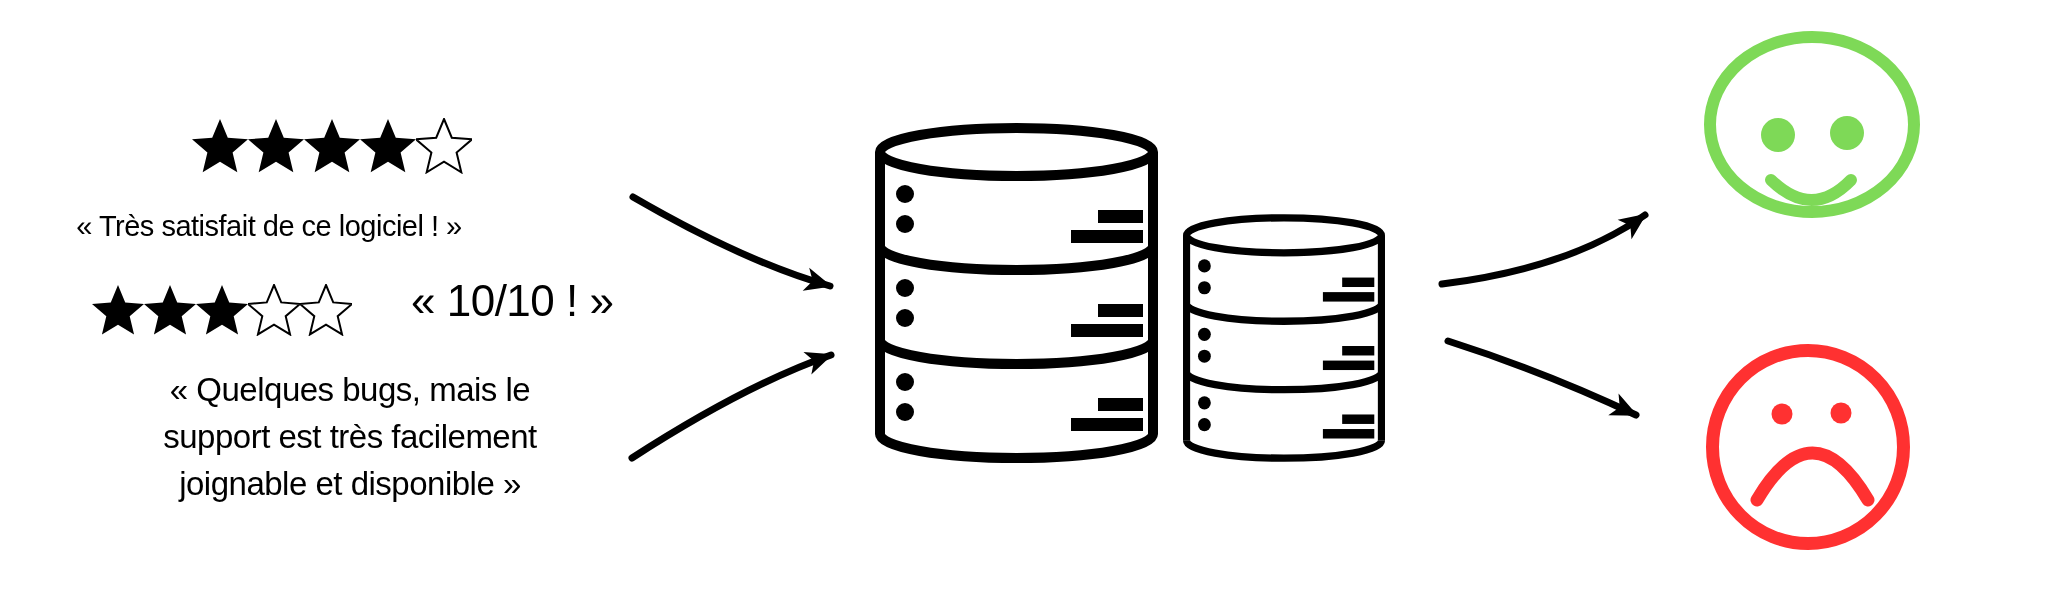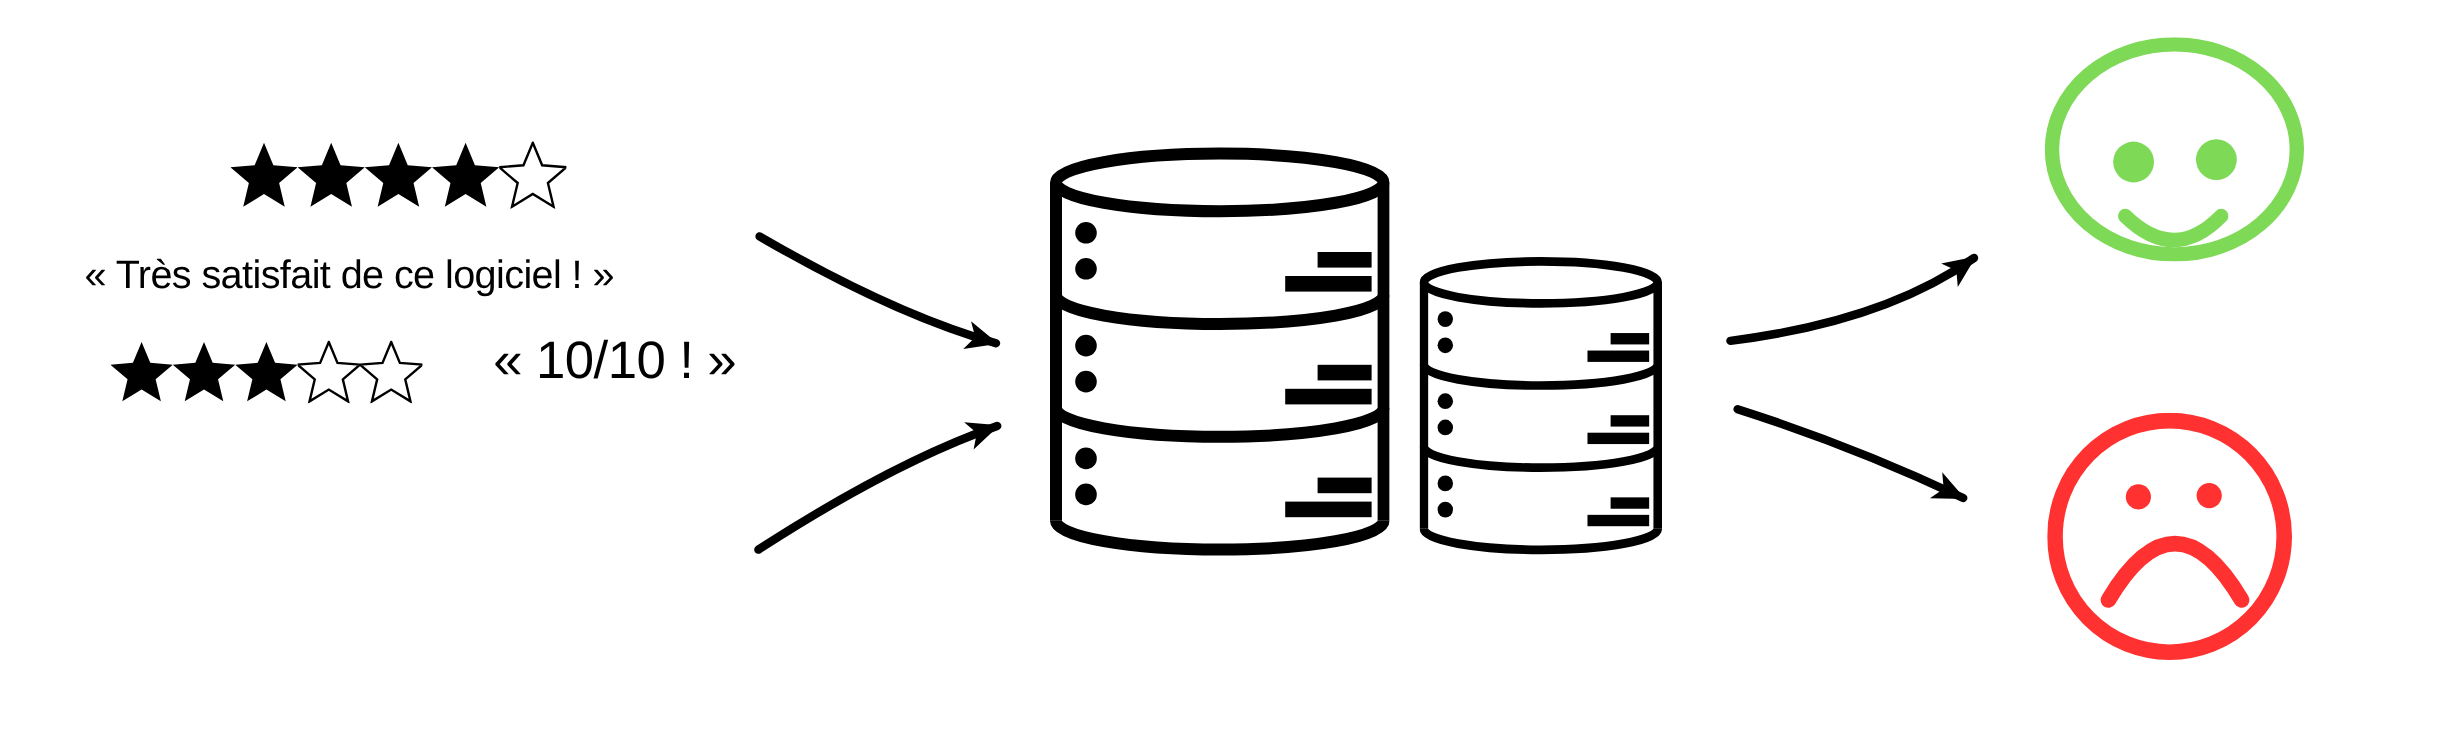--- a/index.html
+++ b/index.html
@@ -5,21 +5,21 @@
   html,body{margin:0;padding:0;background:#fff;}
   #canvas{
     position:relative;width:2048px;height:610px;overflow:hidden;
     background:#fff;font-family:"Liberation Sans",sans-serif;color:var(--ink,#000);
   }
   .abs{position:absolute;}
   .quote{
     position:absolute;text-align:center;white-space:pre;color:var(--ink);
     font-family:"Liberation Sans",sans-serif;letter-spacing:-0.5px;
   }
-  #quote1{left:41px;top:210px;width:500px;font-size:33px;}
+  #quote1{left:19px;top:210px;width:500px;font-size:29px;}
   #quote2{left:411px;top:276px;width:200px;font-size:44px;}
   #quote3{left:120px;top:366px;width:460px;font-size:33px;line-height:47px;}
   .stars{position:absolute;display:flex;}
   .star-fill{fill:var(--ink);}
   .star-empty{fill:#fff;stroke:var(--ink);stroke-width:2;stroke-linejoin:miter;}
   .db ellipse,.db path,.db line{fill:none;stroke:var(--ink);stroke-width:10;}
   .db .fill-ink{fill:var(--ink);stroke:none;}
   .arrow{fill:none;stroke:var(--ink);stroke-width:7;stroke-linecap:round;}
   #arrowhead path{fill:var(--ink);}
   .face-ring,.face-mouth{fill:none;stroke-linecap:round;}
@@ -66,20 +66,23 @@
       <svg width="52" height="52" viewBox="0 0 52 52">
       <path class="star-empty" d="M26.00,1.00L33.23,18.39L52.00,19.89L37.70,32.14L42.07,50.46L26.00,40.64L9.93,50.46L14.30,32.14L-0.00,19.89L18.77,18.39Z"></path>
       </svg>
       <svg width="52" height="52" viewBox="0 0 52 52">
       <path class="star-empty" d="M26.00,1.00L33.23,18.39L52.00,19.89L37.70,32.14L42.07,50.46L26.00,40.64L9.93,50.46L14.30,32.14L-0.00,19.89L18.77,18.39Z"></path>
       </svg>
     </div>
 
   <div id="quote2" class="quote">« 10/10 ! »</div>
 
+  <div id="quote3" class="quote">« Quelques bugs, mais le
+support est très facilement
+joignable et disponible »</div>
 
   <svg id="db-large" class="abs db" style="left:875px;top:120px" width="283" height="346" viewBox="0 0 283 346">
       <ellipse cx="141.5" cy="32" rx="136.5" ry="24"></ellipse>
       <line x1="5" y1="32" x2="5" y2="314"></line>
       <line x1="278" y1="32" x2="278" y2="314"></line>
       <path d="M5,126 A136.5,24 0 0 0 278,126"></path>
       <circle class="fill-ink" cx="30" cy="74" r="9"></circle>
       <circle class="fill-ink" cx="30" cy="104" r="9"></circle>
       <rect class="fill-ink" x="223" y="90" width="45" height="13"></rect>
       <rect class="fill-ink" x="196" y="110" width="72" height="13"></rect>

